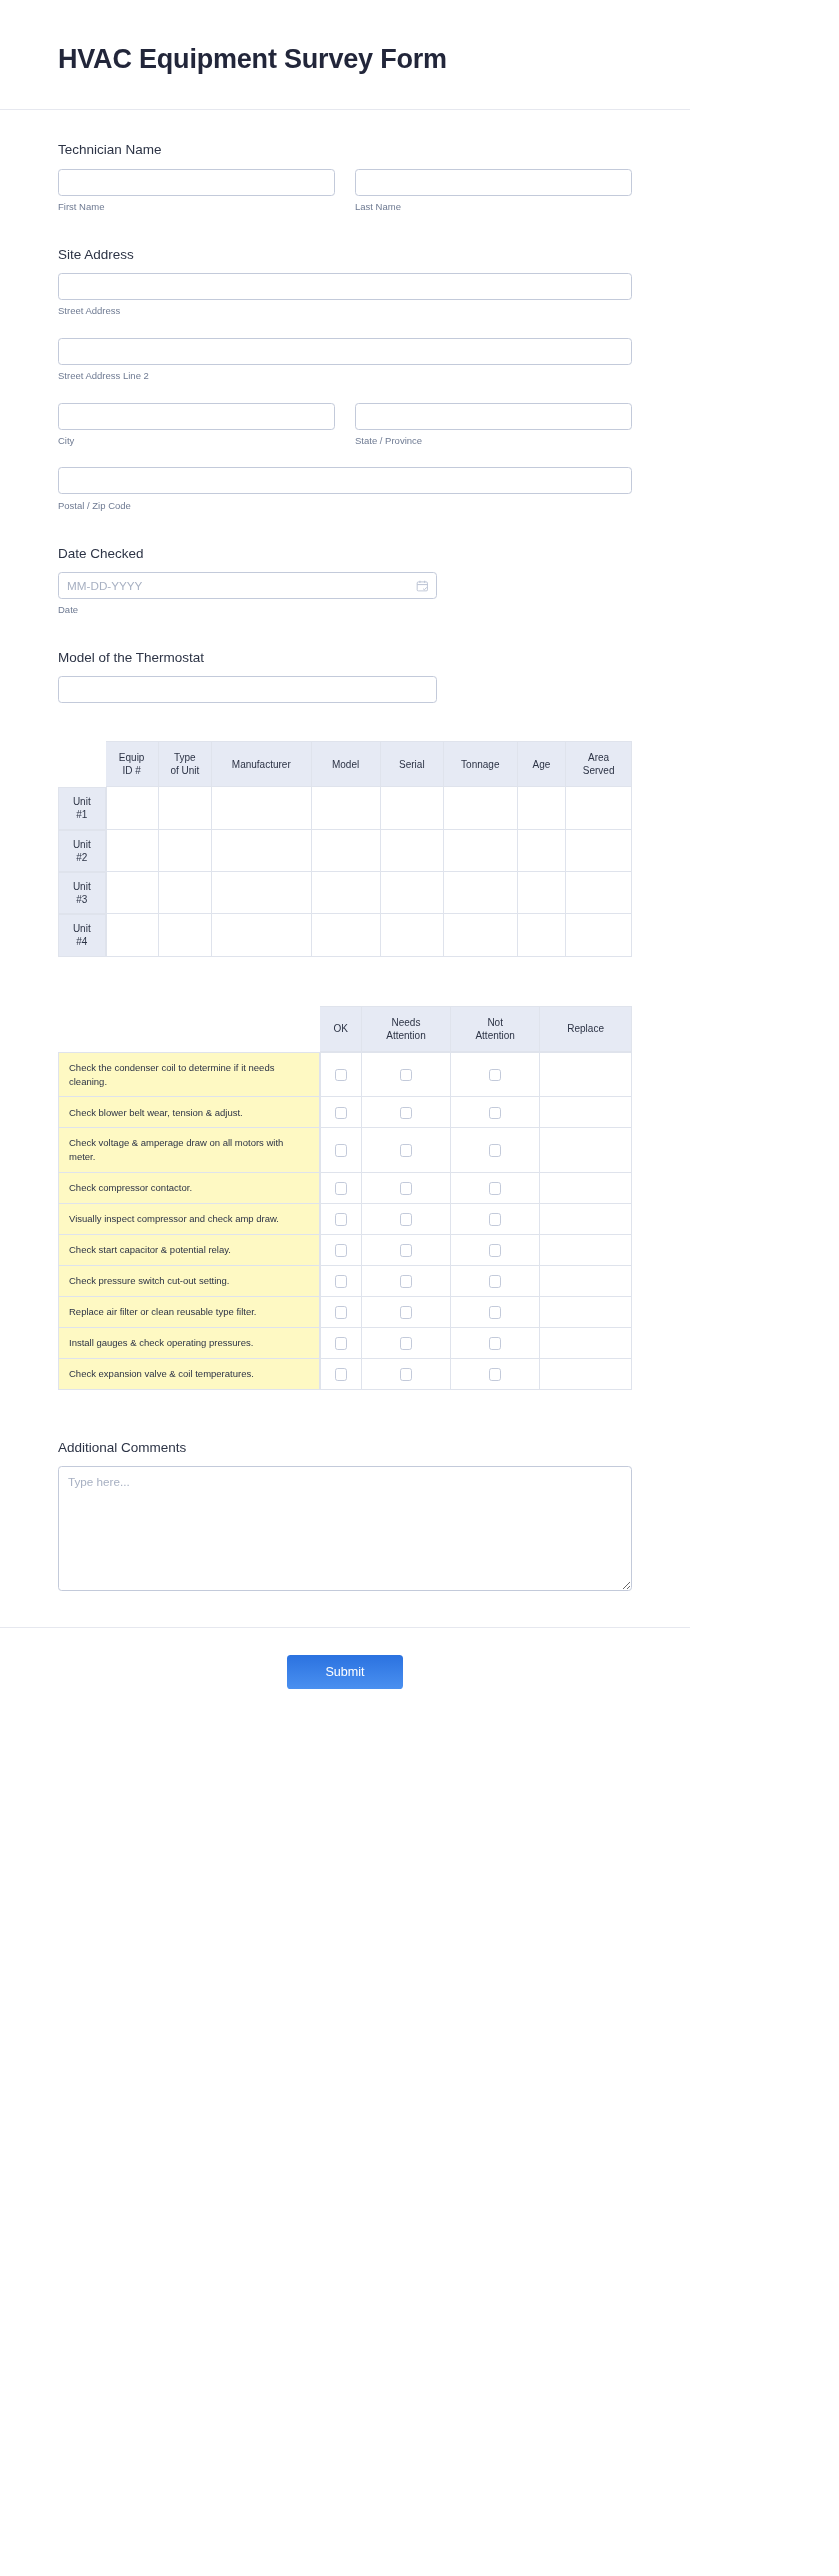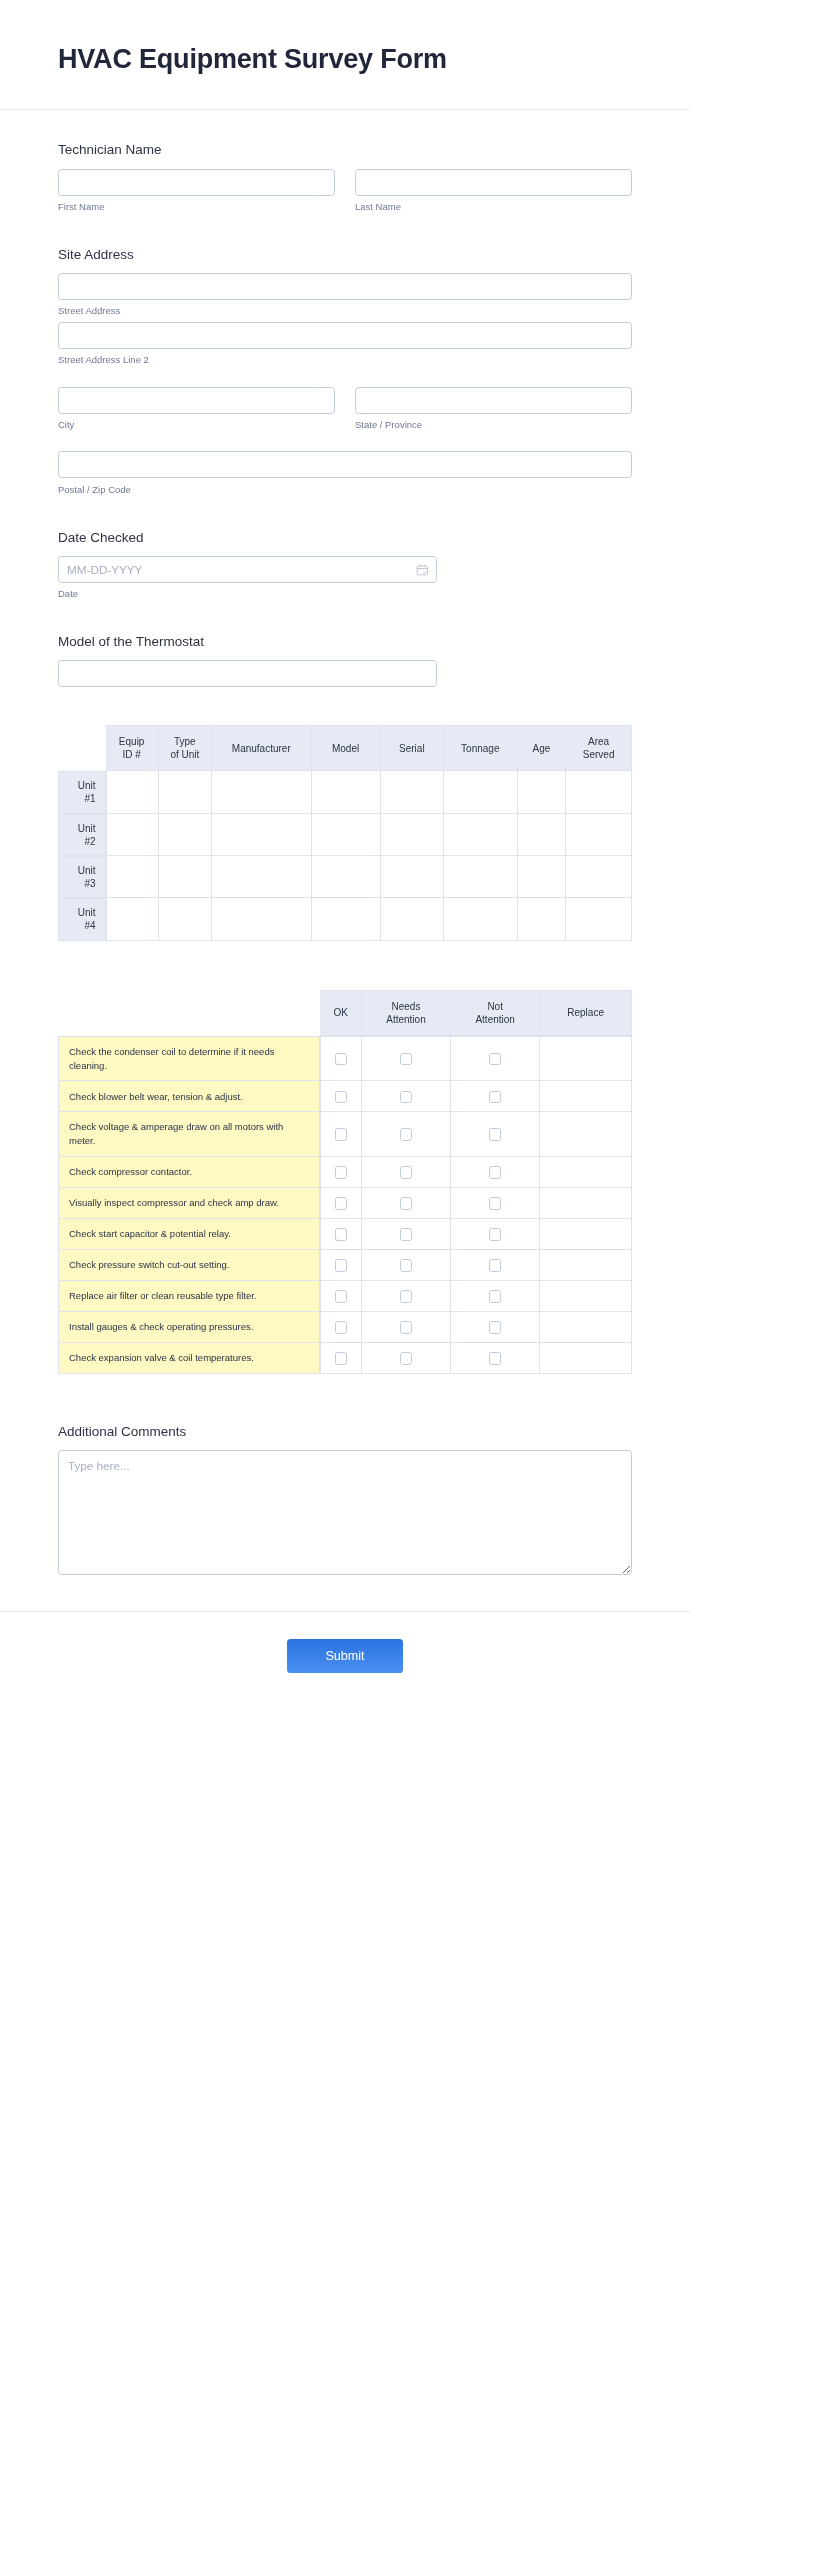--- a/index.html
+++ b/index.html
@@ -115,21 +115,21 @@
     background: transparent;
     border: none;
   }
   .grid tbody td {
     background: #ffffff;
     padding: 5.4px 7.2px;
     height: 34px;
   }
   .grid tbody th.rowhead {
     background: #e6eaf4;
-    text-align: right;
+    text-align: center;
     padding: 7.2px 9px;
     font-size: 10px;
     color: #2c3345;
     border-left: 0.9px solid #dfe3ec;
     border-top: 0.9px solid #dfe3ec;
     border-right: 0.9px solid #dfe3ec;
     border-bottom: 0.9px solid #dfe3ec;
   }
   .grid tbody td:first-of-type { border-left: 0.9px solid #dfe3ec; }
 
@@ -236,21 +236,21 @@
         <div class="col">
           <input class="text-input" type="text" value="" style="">
           <div class="sublabel">Last Name</div>
         </div>
       </div>
     </div>
 
     <div class="field-block">
       <div class="field-label">Site Address</div>
 
-      <div style="margin-bottom:4px;">
+      <div style="margin-bottom:20px;">
         <input class="text-input" type="text" value="" style="">
         <div class="sublabel">Street Address</div>
       </div>
 
       <div style="margin-bottom:20px;">
         <input class="text-input" type="text" value="" style="">
         <div class="sublabel">Street Address Line 2</div>
       </div>
 
       <div class="row2" style="margin-bottom:20px;">

